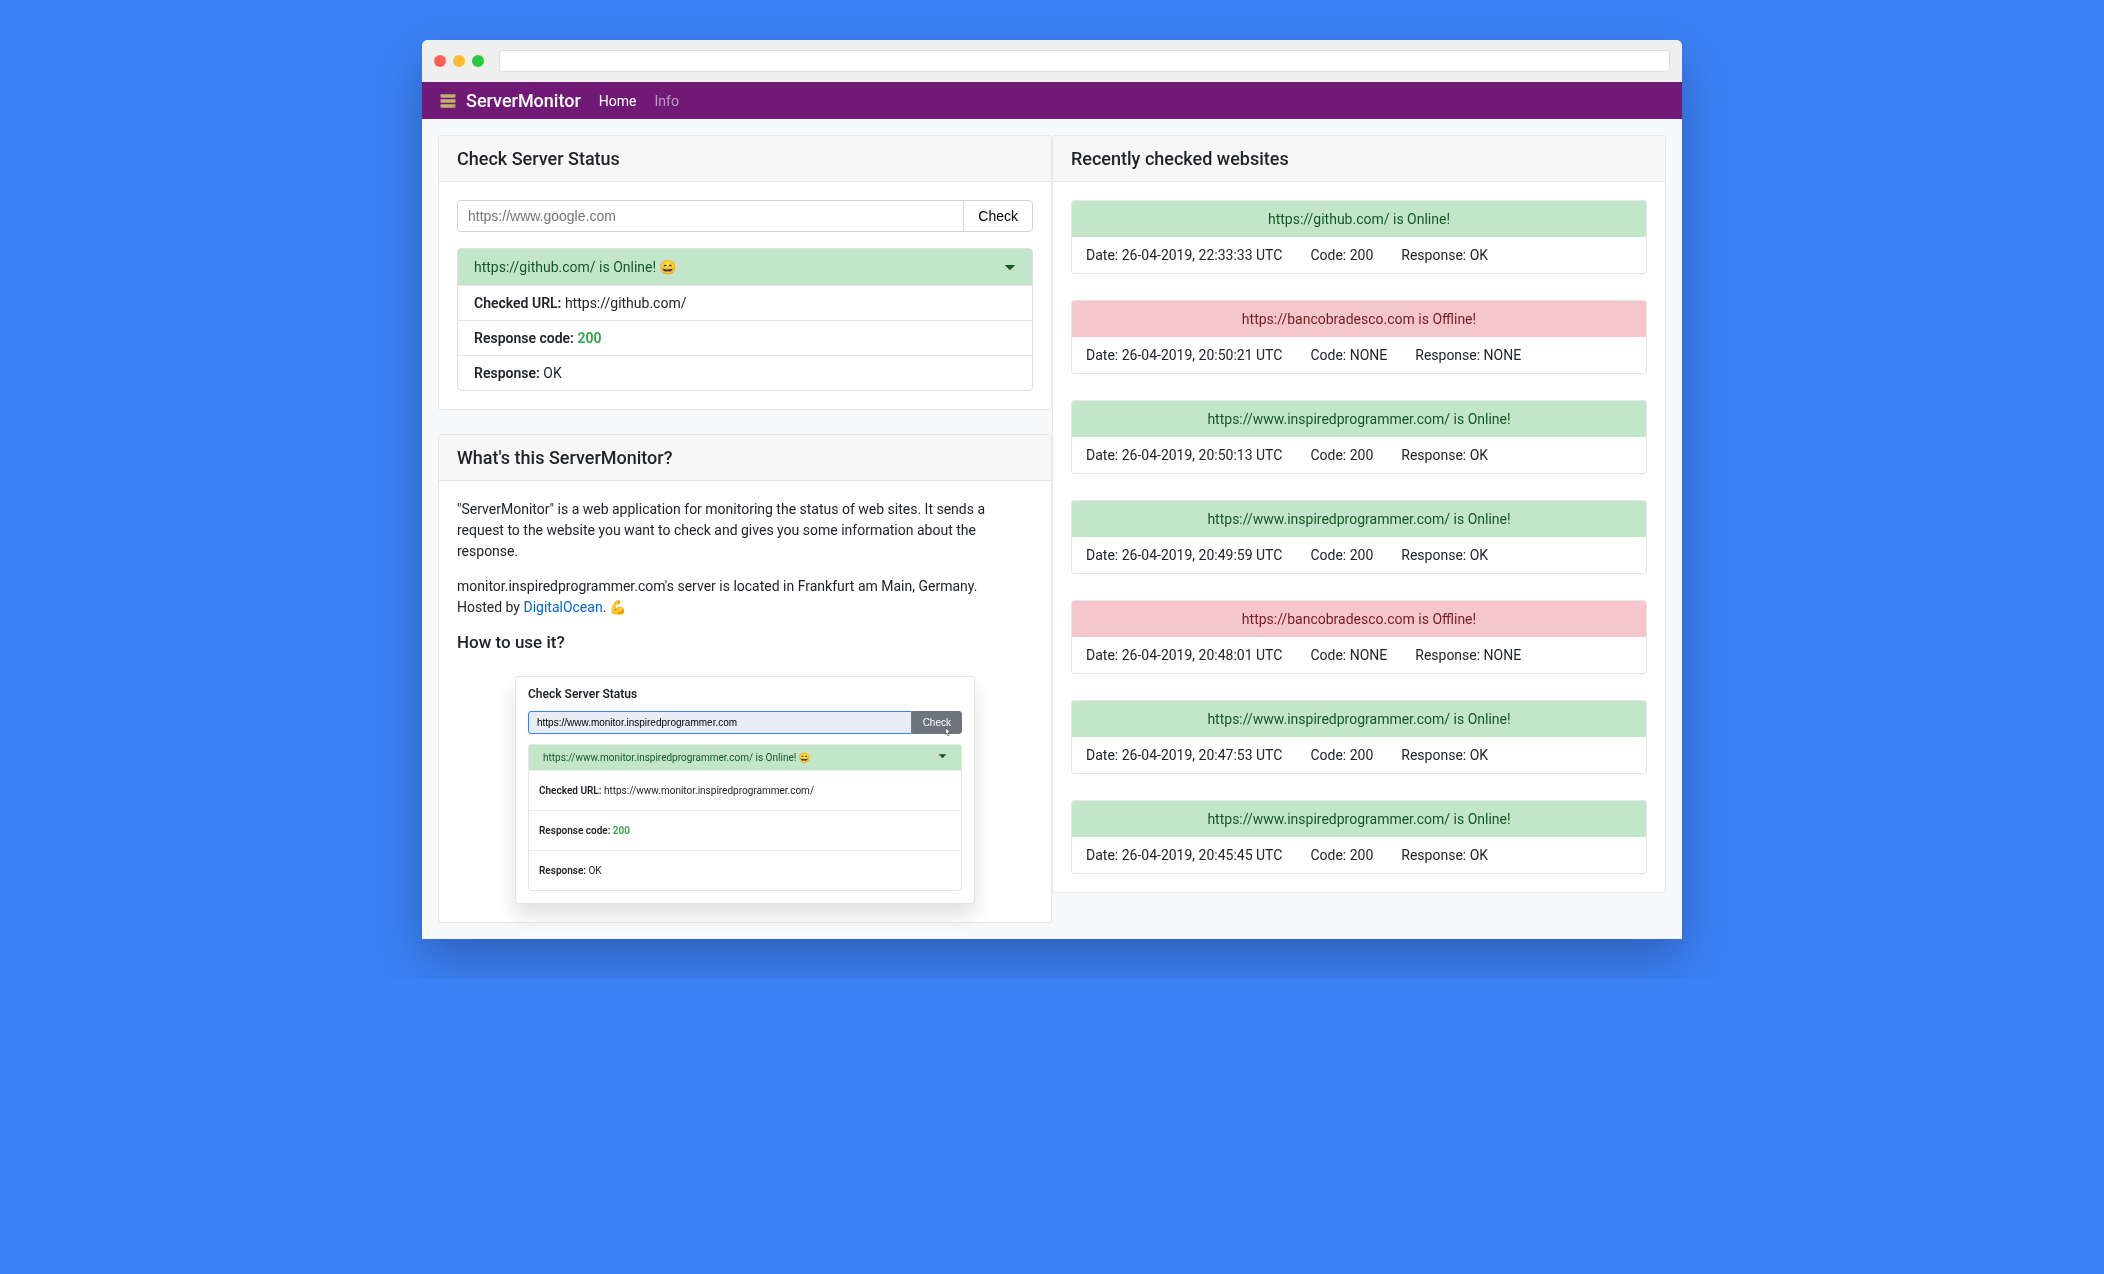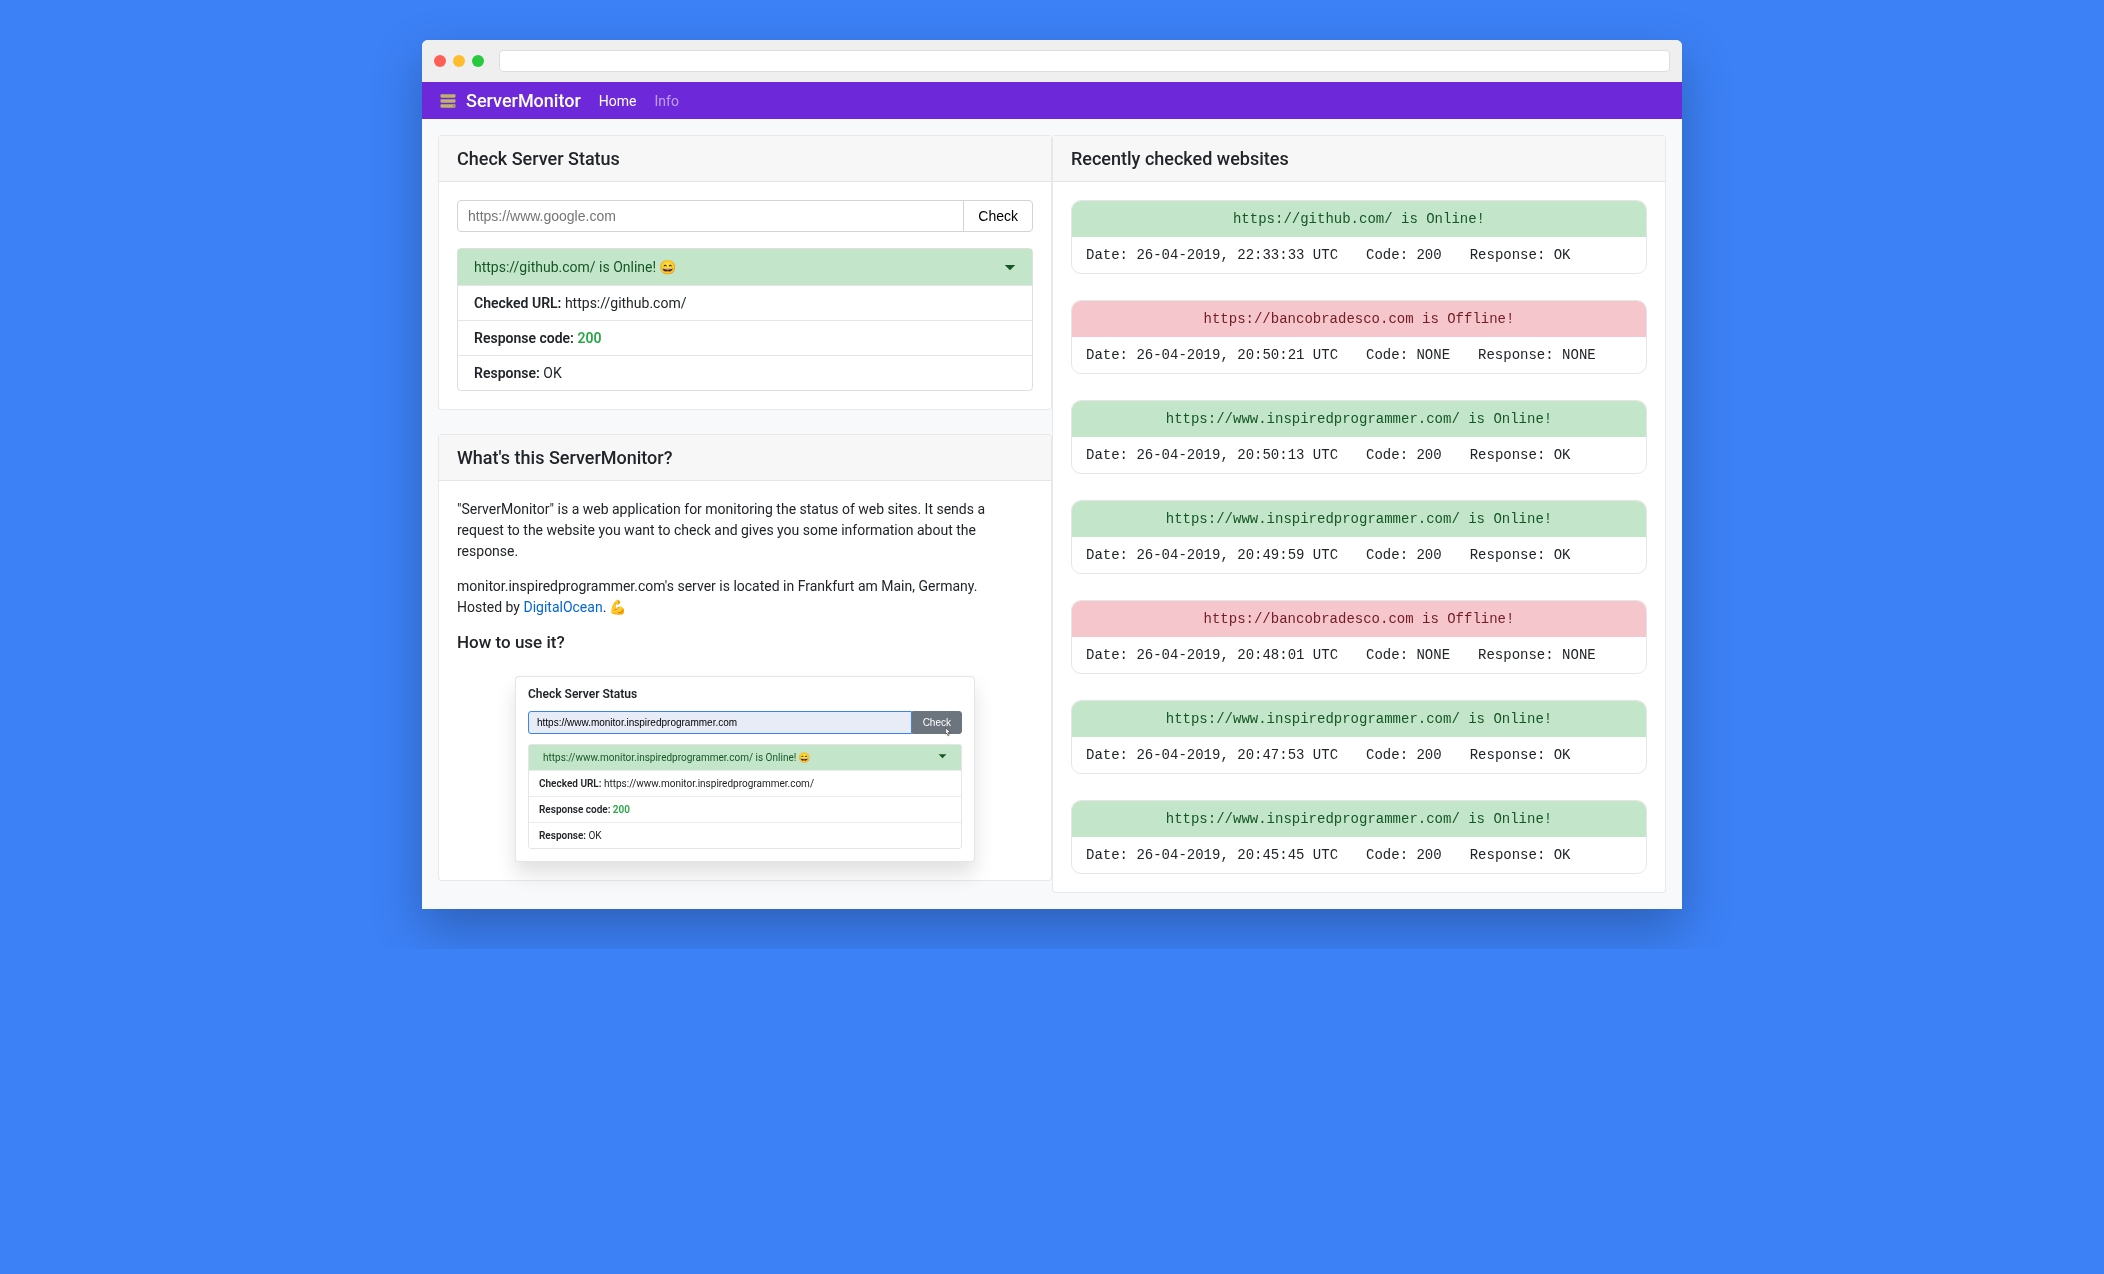--- a/index.html
+++ b/index.html
@@ -32,21 +32,21 @@
 .dot.green { background: #27c93f; }
 .address-bar {
   flex: 1;
   height: 22px;
   background: #fff;
   border: 1px solid #ddd;
   border-radius: 4px;
   margin-left: 8px;
 }
 .navbar {
-  background: #6d28d9;
+  background: #701a75;
   color: #fff;
   display: flex;
   align-items: center;
   padding: 8px 16px;
   gap: 18px;
 }
 .navbar .brand {
   font-size: 18px;
   font-weight: 500;
   color: #fff;
@@ -164,26 +164,26 @@
 }
 .demo-embed .demo-acc-head {
   background: #c3e6cb;
   color: #155724;
   padding: 7px 14px;
   display: flex;
   justify-content: space-between;
   font-size: 10px;
 }
 .demo-embed .demo-acc-row {
-  padding: 7px 10px;
+  padding: 14px 10px;
   border-top: 1px solid rgba(0,0,0,.08);
   font-size: 10px;
 }
 .recent-list { padding: 18px; display: flex; flex-direction: column; gap: 26px; }
-.recent-item { border: 1px solid rgba(0,0,0,.1); border-radius: 10px; overflow: hidden; font-family: Liberation Mono, monospace; }
+.recent-item { border: 1px solid rgba(0,0,0,.1); border-radius: 3px; overflow: hidden; }
 .recent-head {
   padding: 10px 14px;
   text-align: center;
   font-size: 14px;
 }
 .recent-head.online { background: #c3e6cb; color: #155724; }
 .recent-head.offline { background: #f5c6cb; color: #721c24; }
 .recent-body {
   padding: 10px 14px;
   text-align: center;

